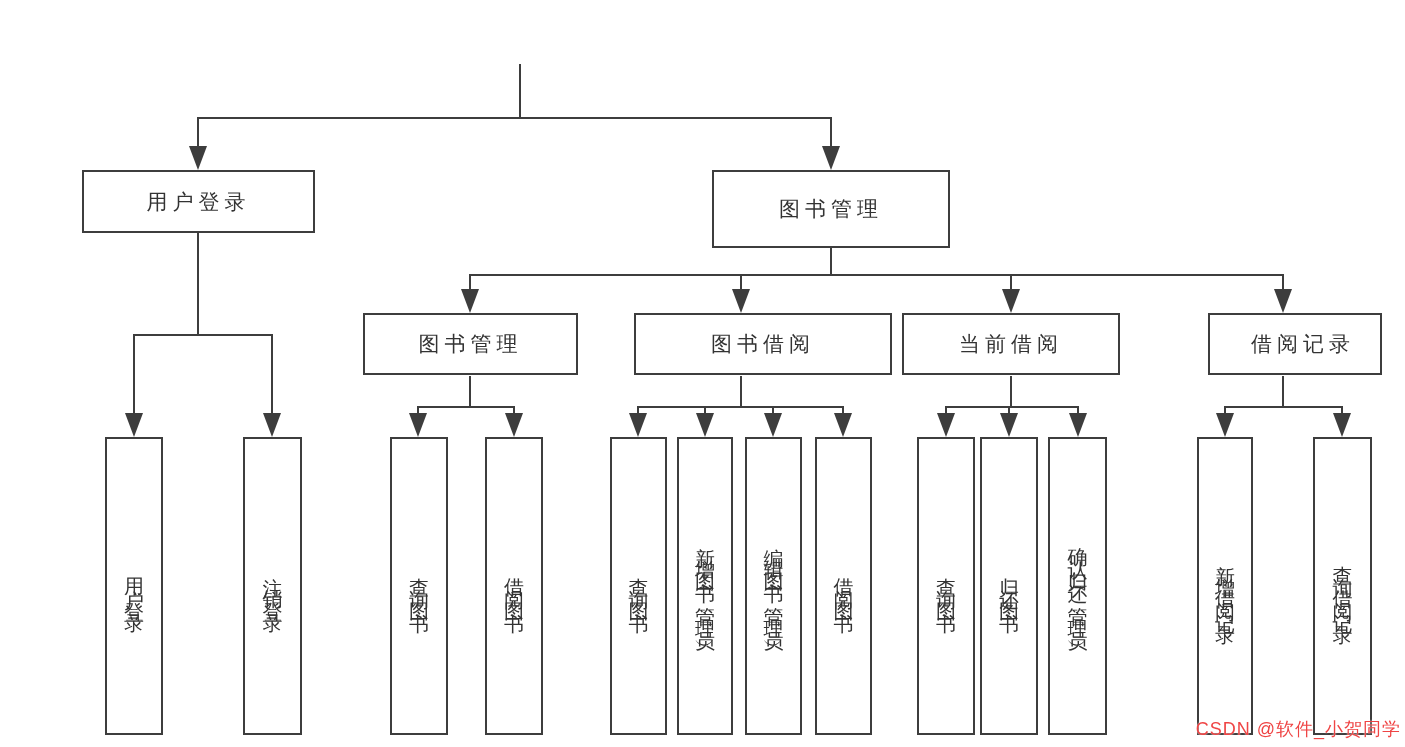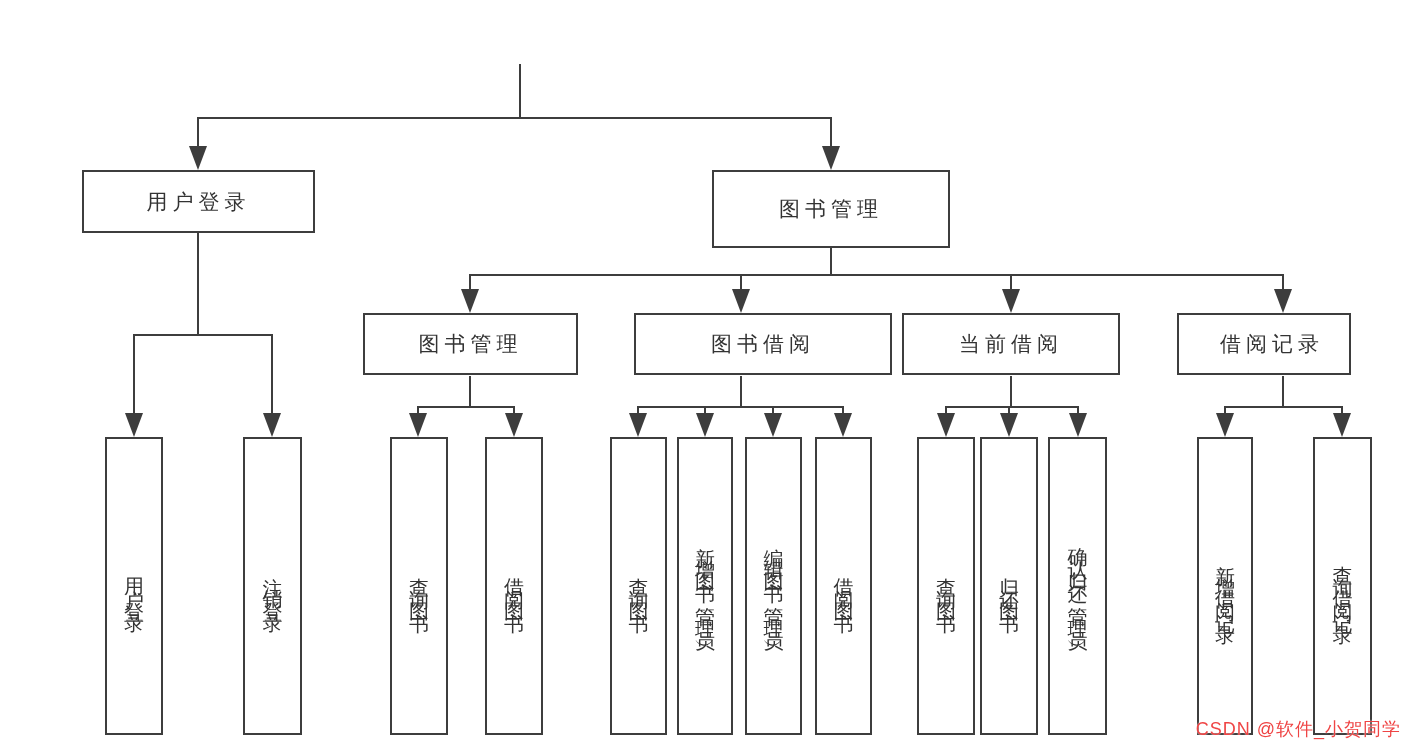--- a/index.html
+++ b/index.html
@@ -106,21 +106,21 @@
 
   <div class="box" style="left:363px;top:313px;width:215px;height:62px;">
     <span class="hlabel">图书管理</span>
   </div>
   <div class="box" style="left:634px;top:313px;width:258px;height:62px;">
     <span class="hlabel">图书借阅</span>
   </div>
   <div class="box" style="left:902px;top:313px;width:218px;height:62px;">
     <span class="hlabel">当前借阅</span>
   </div>
-  <div class="box" style="left:1177px;top:313px;width:174px;height:62px;padding-left:16px;">
+  <div class="box" style="left:1208px;top:313px;width:174px;height:62px;padding-left:16px;">
     <span class="hlabel">借阅记录</span>
   </div>
 
   <div class="box" style="left:105px;top:437px;width:58px;height:298px;">
     <span class="vlabel">用户登录</span>
   </div>
   <div class="box" style="left:243px;top:437px;width:59px;height:298px;">
     <span class="vlabel">注销登录</span>
   </div>
   <div class="box" style="left:390px;top:437px;width:58px;height:298px;">

